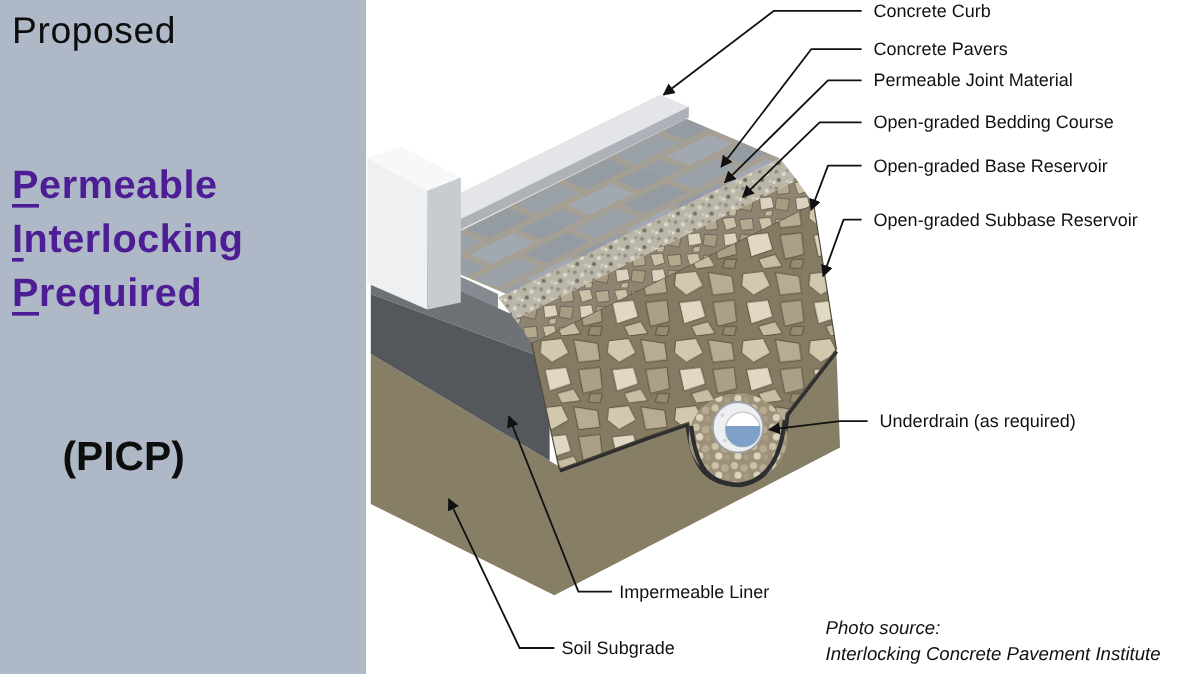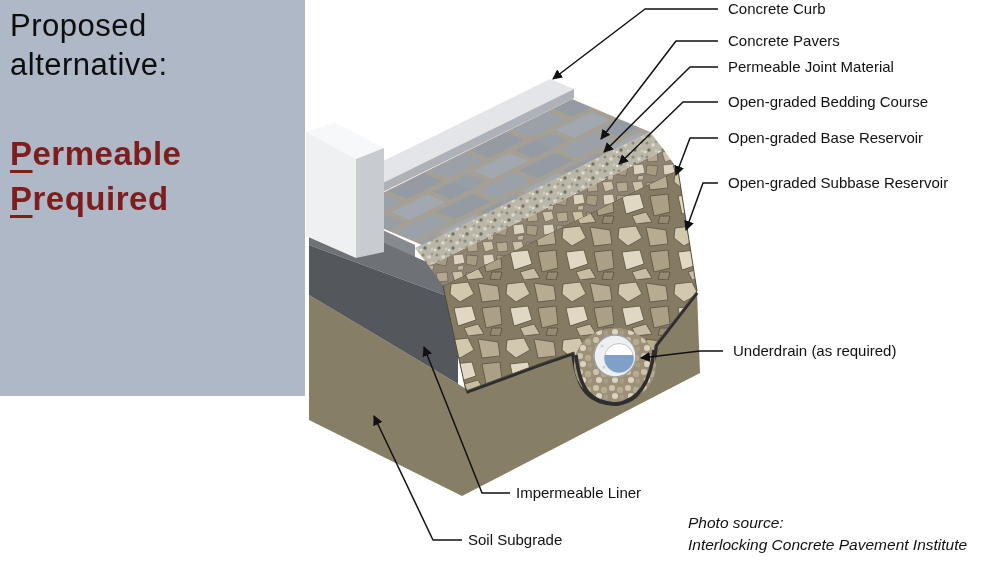--- a/index.html
+++ b/index.html
@@ -1,43 +1,44 @@
 <!DOCTYPE html>
 <html><head>
 <meta charset="utf-8">
 <style>
   html,body{margin:0;padding:0;background:#888;}
   .slide{position:relative;width:1000px;height:562px;background:#ffffff;overflow:hidden;
          font-family:"Liberation Sans", sans-serif;}
-  .panel{position:absolute;left:0;top:0;width:305px;height:396px;background:#AEB8C6;z-index:2;}
+  .panel{position:absolute;left:0;top:0;width:305px;height:562px;background:#AEB8C6;z-index:2;}
   .intro{position:absolute;left:10px;top:6px;font-size:31px;line-height:39px;color:#0d0d0d;
          letter-spacing:0.5px;font-weight:400;}
-  .acr-block{position:absolute;left:10px;top:131px;color:#7f1d1d;}
+  .acr-block{position:absolute;left:10px;top:131px;color:#4c1d95;}
   .acr-line{font-size:33px;font-weight:bold;line-height:45px;letter-spacing:0.5px;}
   .ul{text-decoration:underline;text-decoration-thickness:3px;text-underline-offset:5px;}
   .picp{position:absolute;left:52px;top:362px;font-size:34px;font-weight:bold;color:#0d0d0d;}
   svg{position:absolute;left:0;top:0;z-index:1;}
   .lbl{font-family:"Liberation Sans", sans-serif;font-size:15px;fill:#111111;}
   .cap{font-family:"Liberation Sans", sans-serif;font-size:15.5px;font-style:italic;fill:#111111;}
   .leader{stroke:#111111;stroke-width:1.5;fill:none;stroke-linejoin:round;}
 </style>
 </head>
 <body>
 
 <div class="slide">
 
   <div class="panel">
     <div class="intro">
       <span>Proposed</span><br>
-      <span>alternative:</span>
     </div>
     <div class="acr-block">
       <div class="acr-line"><span class="ul">P</span><span>ermeable</span></div>
+      <div class="acr-line"><span class="ul">I</span><span>nterlocking</span></div>
       <div class="acr-line"><span class="ul">P</span><span>required</span></div>
     </div>
+    <div class="picp">(PICP)</div>
   </div>
 
   <svg width="1000" height="562" viewBox="0 0 1000 562">
     <defs>
       <marker id="arw" markerWidth="12" markerHeight="12" refX="9" refY="5" orient="auto" markerUnits="userSpaceOnUse">
         <path d="M0,0 L10,5 L0,10 Z" fill="#111111"></path>
       </marker>
       <pattern id="pav" width="46" height="26" patternUnits="userSpaceOnUse" patternTransform="matrix(0.894,-0.447,0.921,0.39,344,212) scale(2)">
         <rect width="46" height="26" fill="#A5A093"></rect>
         <rect x="1" y="1" width="20" height="10" fill="#9BA1A9"></rect>

